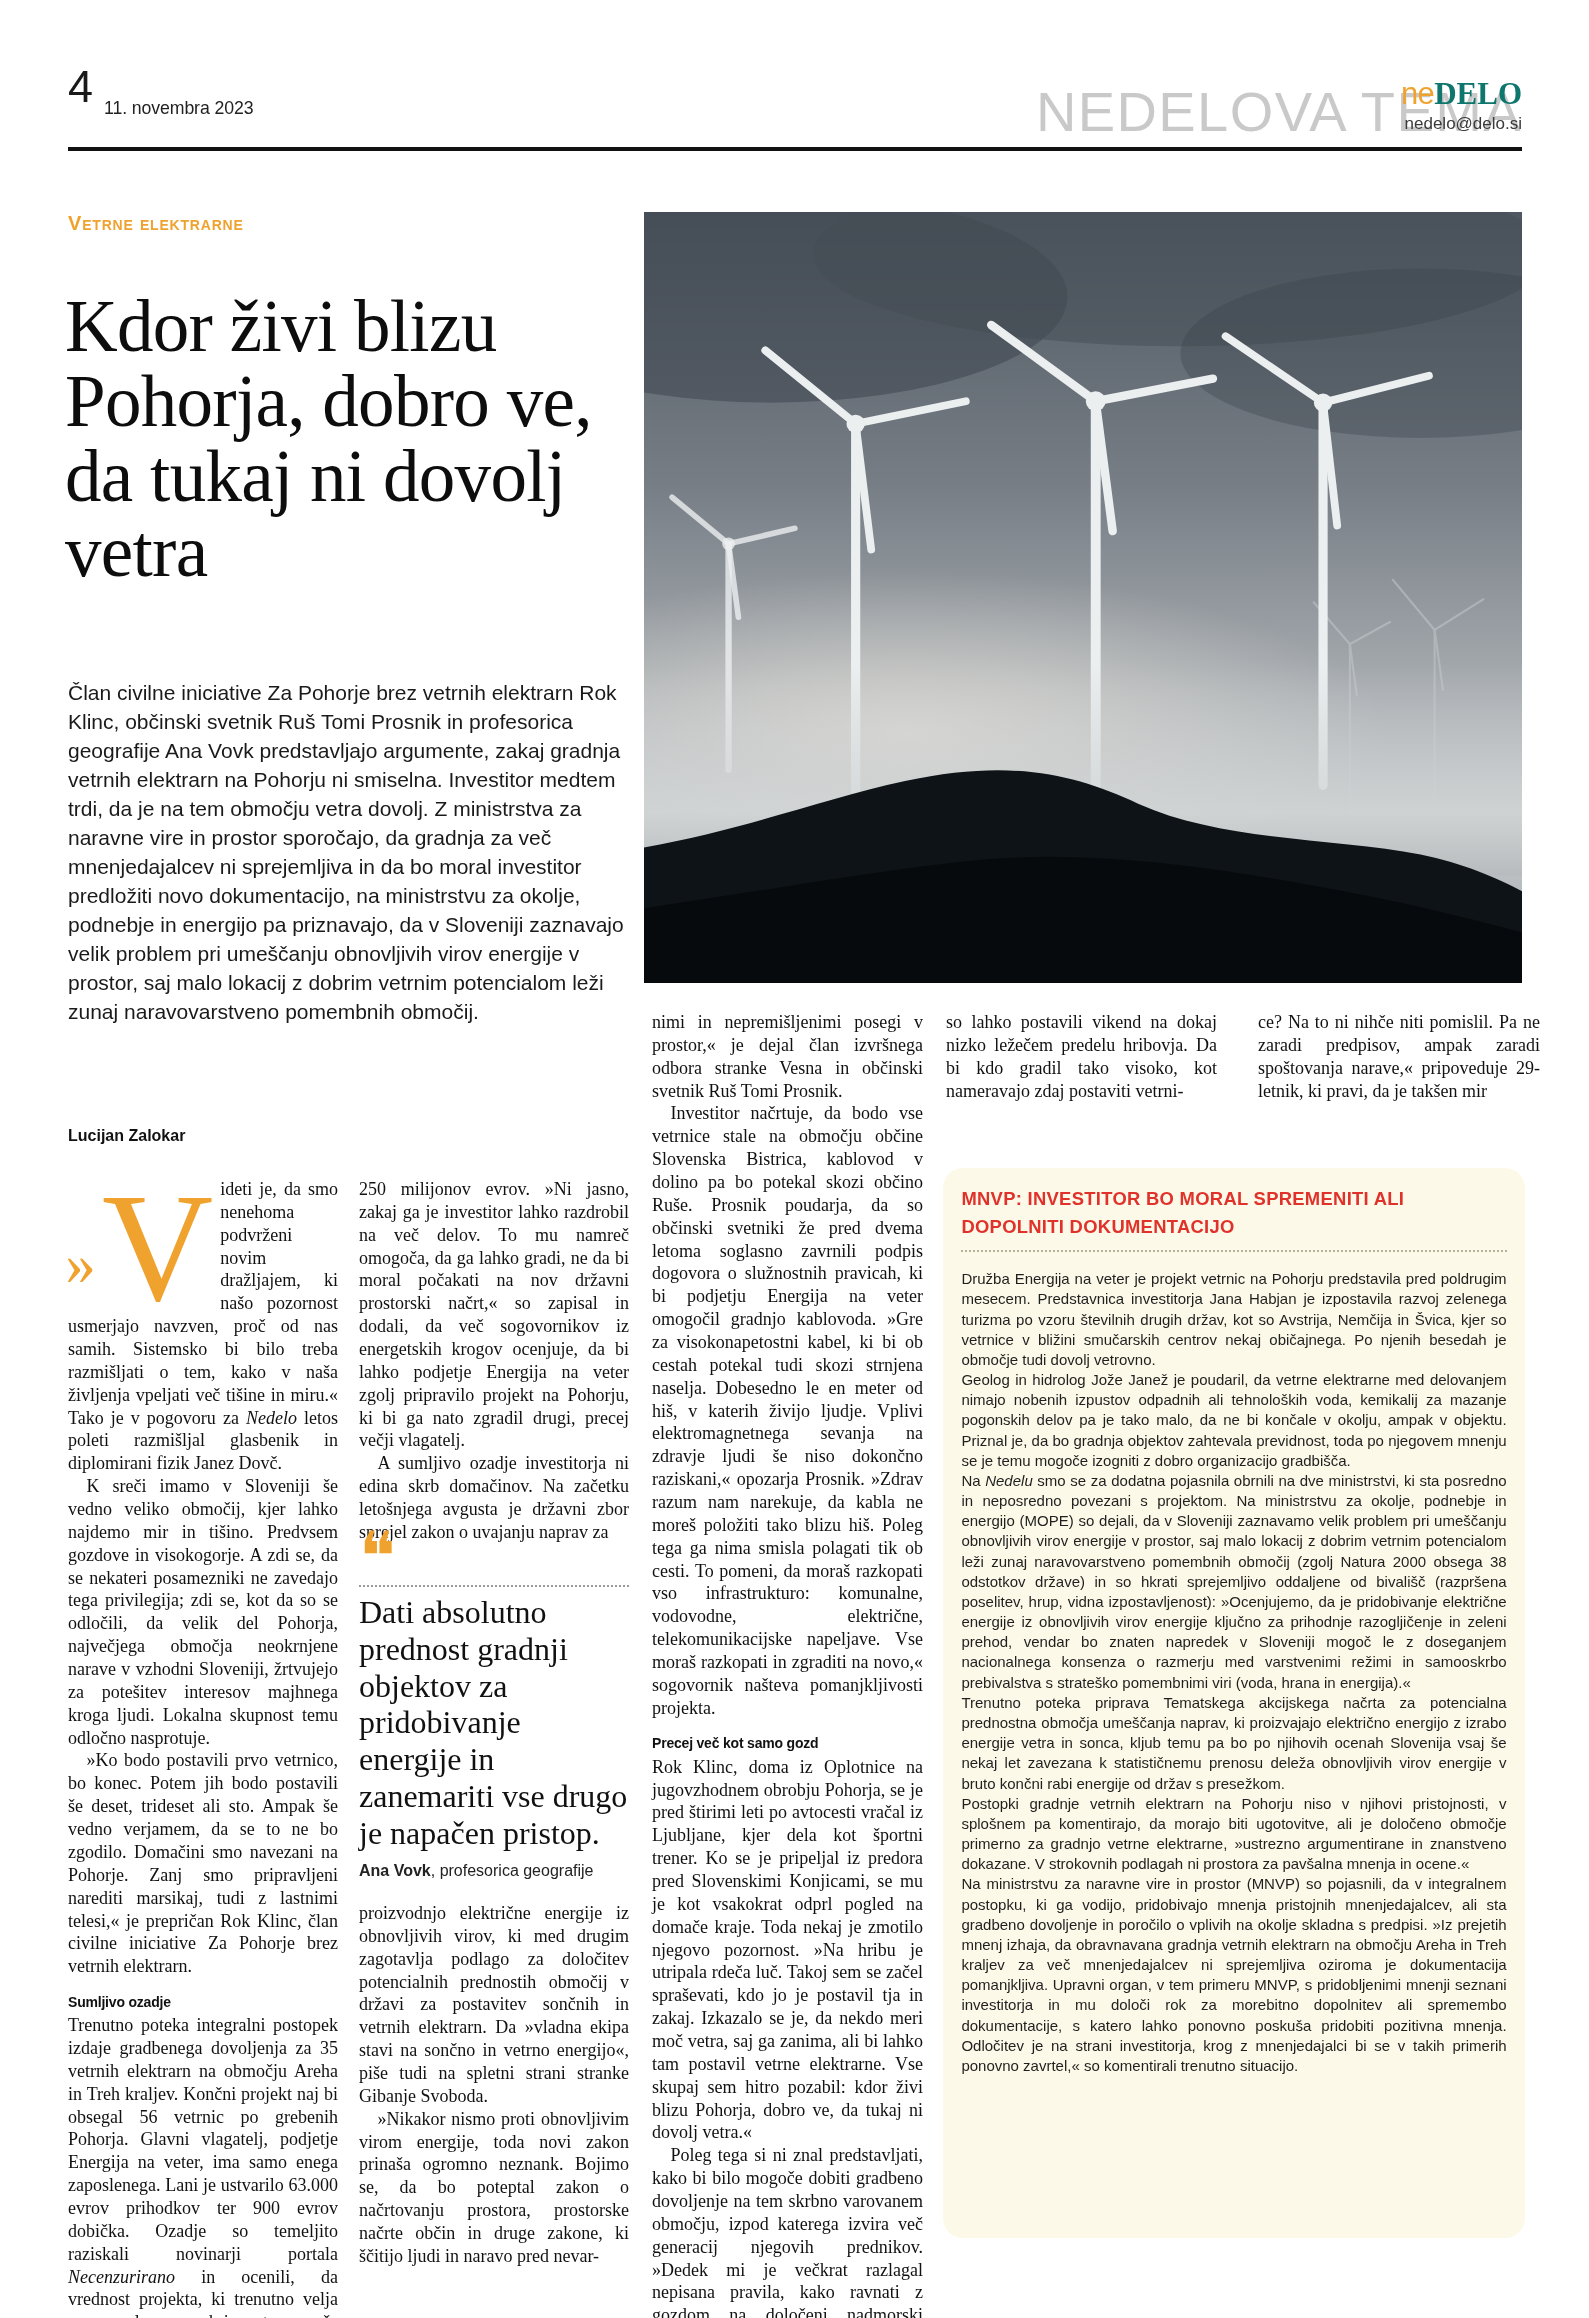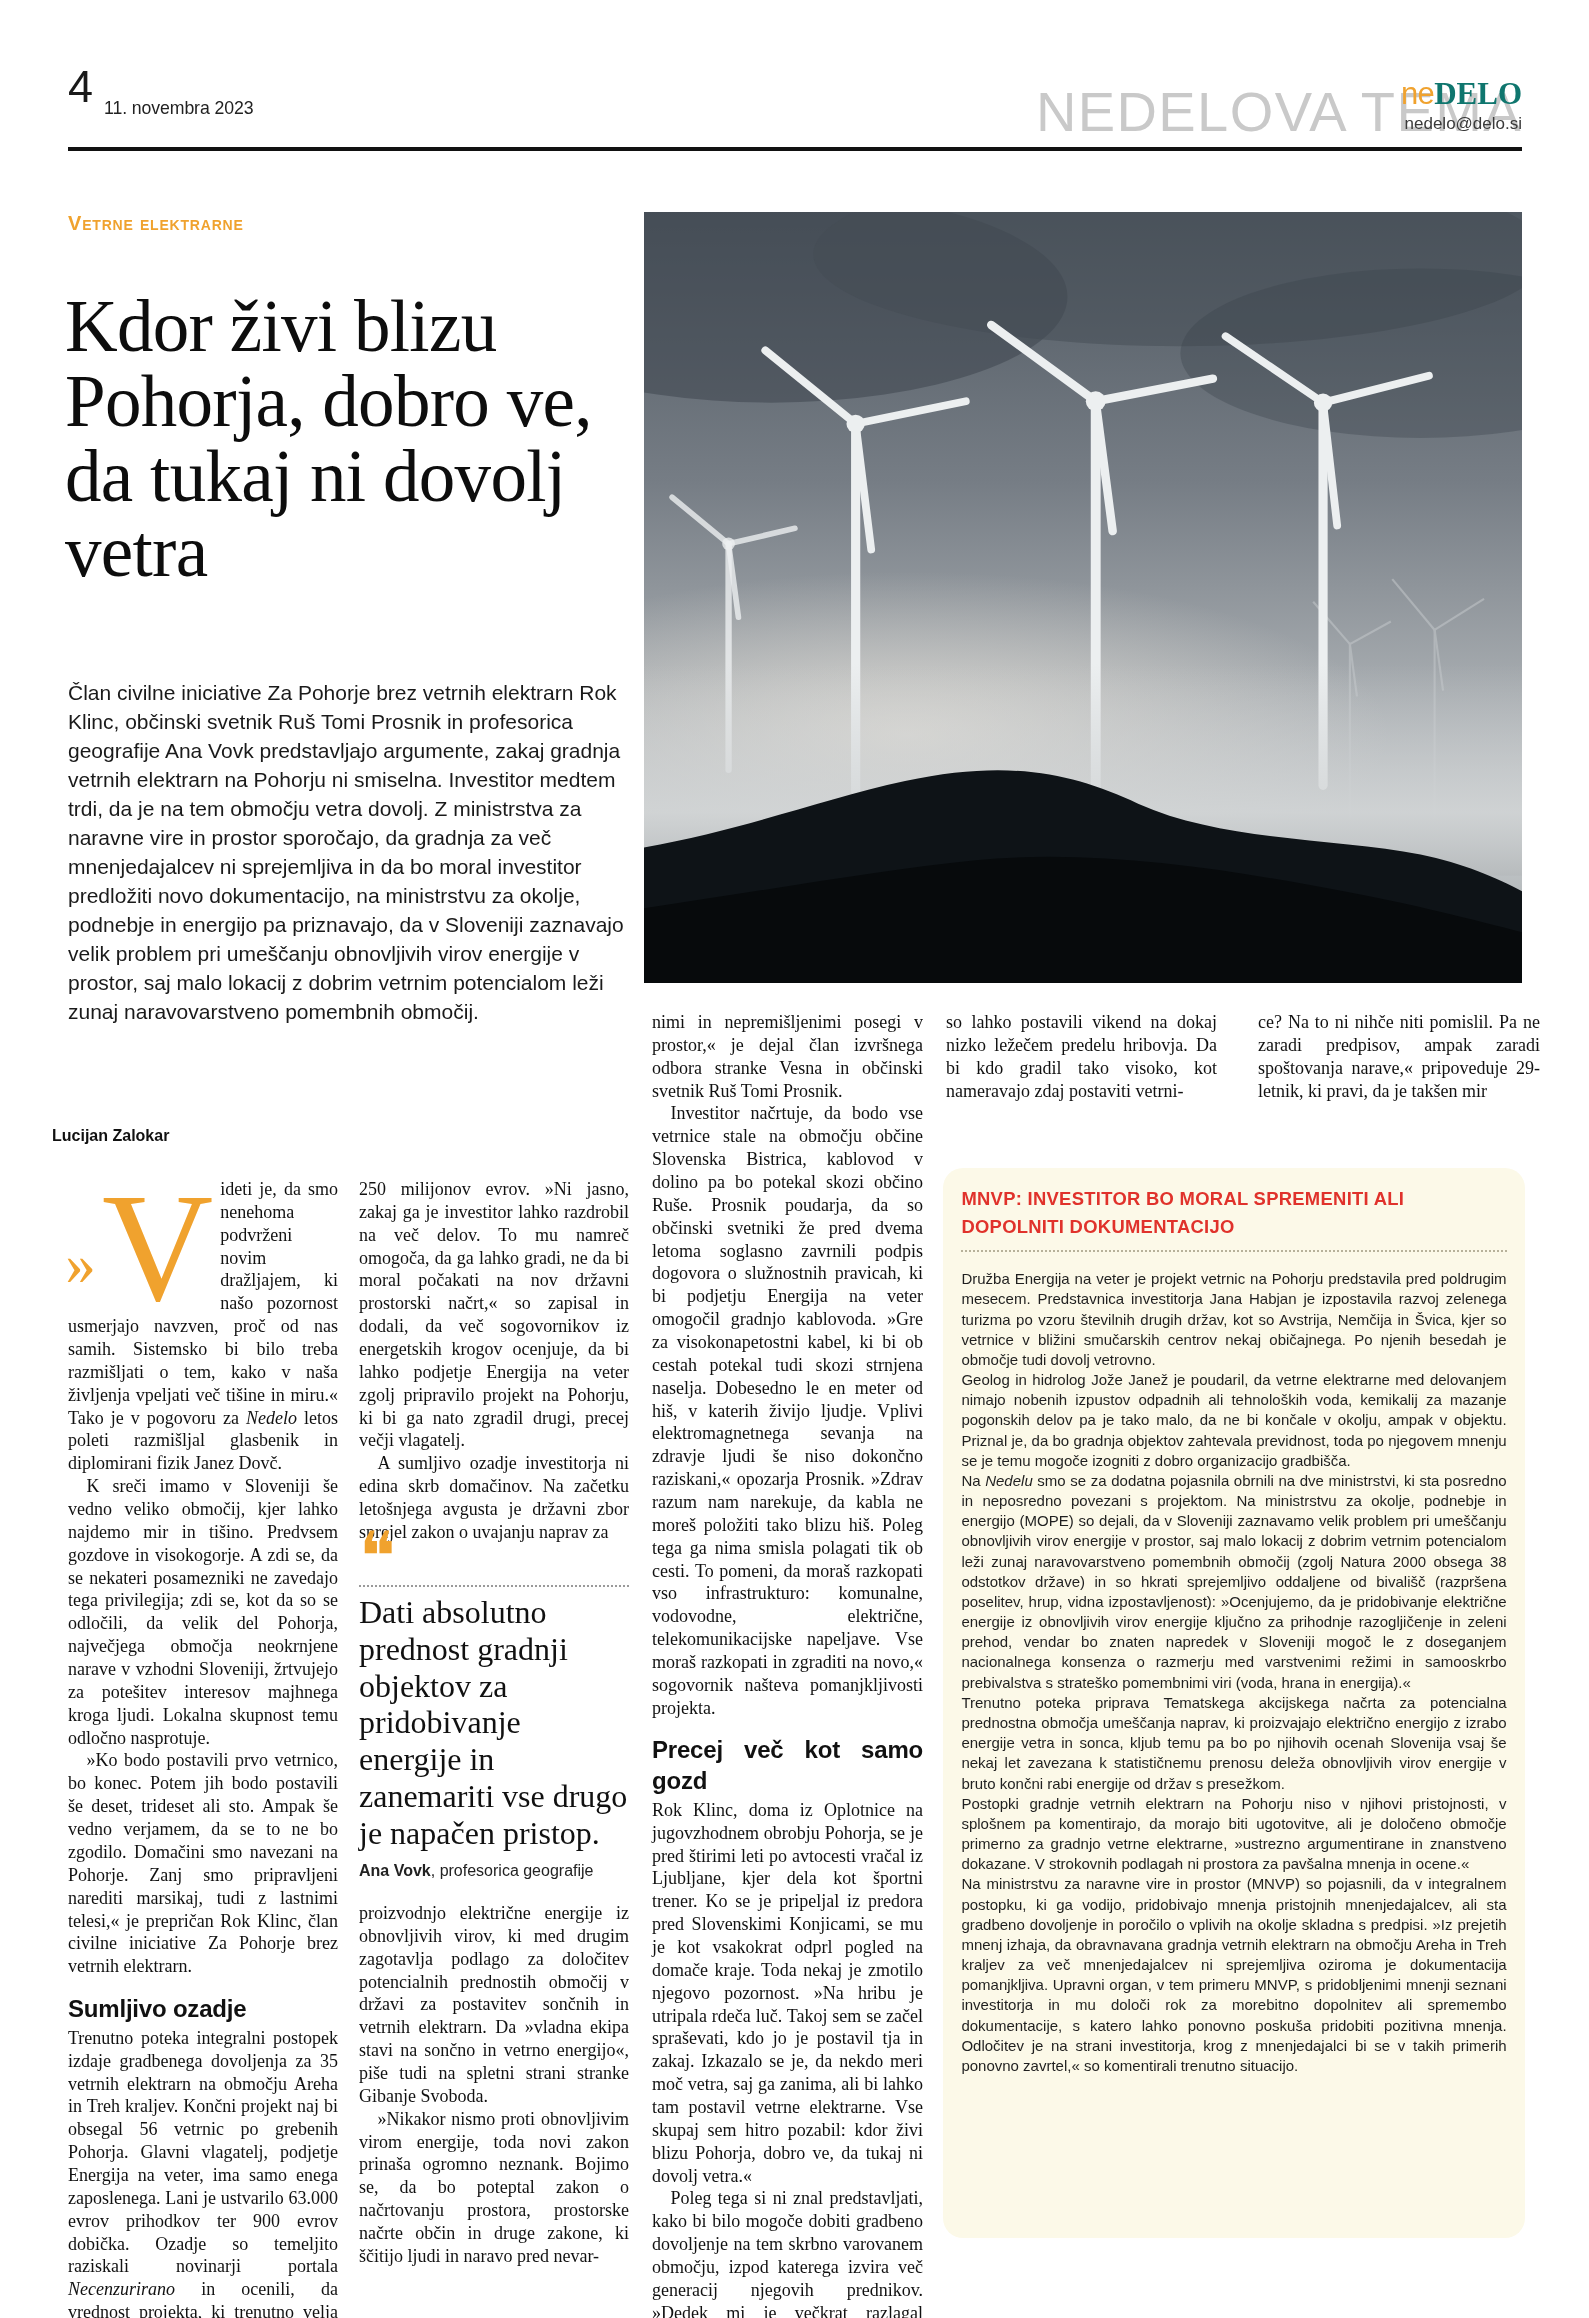--- a/index.html
+++ b/index.html
@@ -114,21 +114,21 @@
     left: 68px; top: 679px;
     width: 558px;
     font-family: "Liberation Sans", sans-serif;
     font-size: 21px;
     line-height: 1.38;
     color: #1a1a1a;
     text-align: left;
   }
   .byline {
     position: absolute;
-    left: 52px; top: 1127px;
+    left: 68px; top: 1127px;
     font-size: 16px;
     font-weight: 700;
     color: #111;
   }
 
   
   .photo {
     position: absolute;
     left: 644px; top: 212px;
     width: 878px; height: 771px;
@@ -144,21 +144,21 @@
     font-size: 18px;
     line-height: 1.27;
     color: #111;
     text-align: justify;
     hyphens: none;
   }
   .col p { margin: 0; text-indent: 18.4px; }
   .col p.first { text-indent: 0; }
   .col h3 {
     font-family: "Liberation Sans", sans-serif;
-    font-size: 24px;
+    font-size: 14px;
     font-weight: 700;
     margin: 15.5px 0 2.8px 0;
     letter-spacing: -0.2px;
     color: #111;
   }
   .col em { font-style: italic; }
 
   #col1 { left: 68px;  top: 1178px; width: 270px; }
   #col2 { left: 359px; top: 1178px; width: 270px; }
   #col3 { left: 652px; top: 1011px; width: 271px; }

